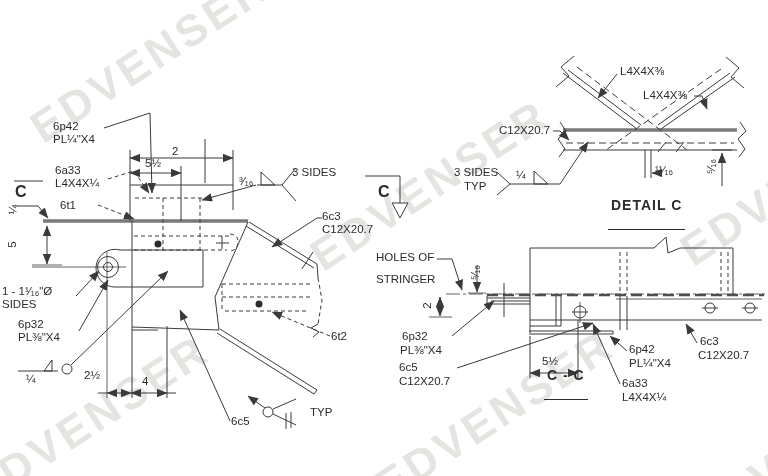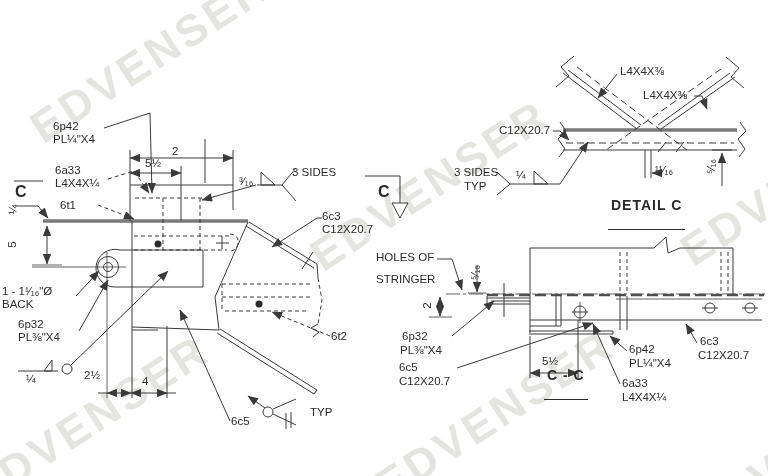--- a/index.html
+++ b/index.html
@@ -245,21 +245,21 @@
 
   <div class="lbl" style="left:53px;top:120px">6p42</div>
   <div class="lbl" style="left:53px;top:133px">PL¼"X4</div>
   <div class="lbl" style="left:55px;top:164px">6a33</div>
   <div class="lbl" style="left:55px;top:177px">L4X4X¼</div>
   <div class="lbl" style="left:60px;top:199px">6t1</div>
   <div class="cut" style="left:15px;top:184px">C</div>
   <div class="lbl rot" style="left:2px;top:203px;width:22px;text-align:center">¼</div>
   <div class="lbl rot" style="left:3px;top:238px;width:18px;text-align:center">5</div>
   <div class="lbl" style="left:2px;top:285px">1 - 1¹⁄₁₆"Ø</div>
-  <div class="lbl" style="left:2px;top:298px">BACK</div>
+  <div class="lbl" style="left:2px;top:298px">SIDES</div>
   <div class="lbl" style="left:18px;top:318px">6p32</div>
   <div class="lbl" style="left:18px;top:331px">PL⅜"X4</div>
   <div class="lbl" style="left:26px;top:373px">¼</div>
   <div class="lbl" style="left:84px;top:369px">2½</div>
   <div class="lbl" style="left:142px;top:375px">4</div>
   <div class="lbl" style="left:172px;top:145px">2</div>
   <div class="lbl" style="left:145px;top:157px">5½</div>
   <div class="lbl" style="left:239px;top:175px">³⁄₁₆</div>
   <div class="lbl" style="left:292px;top:166px">3 SIDES</div>
   <div class="lbl" style="left:322px;top:210px">6c3</div>

